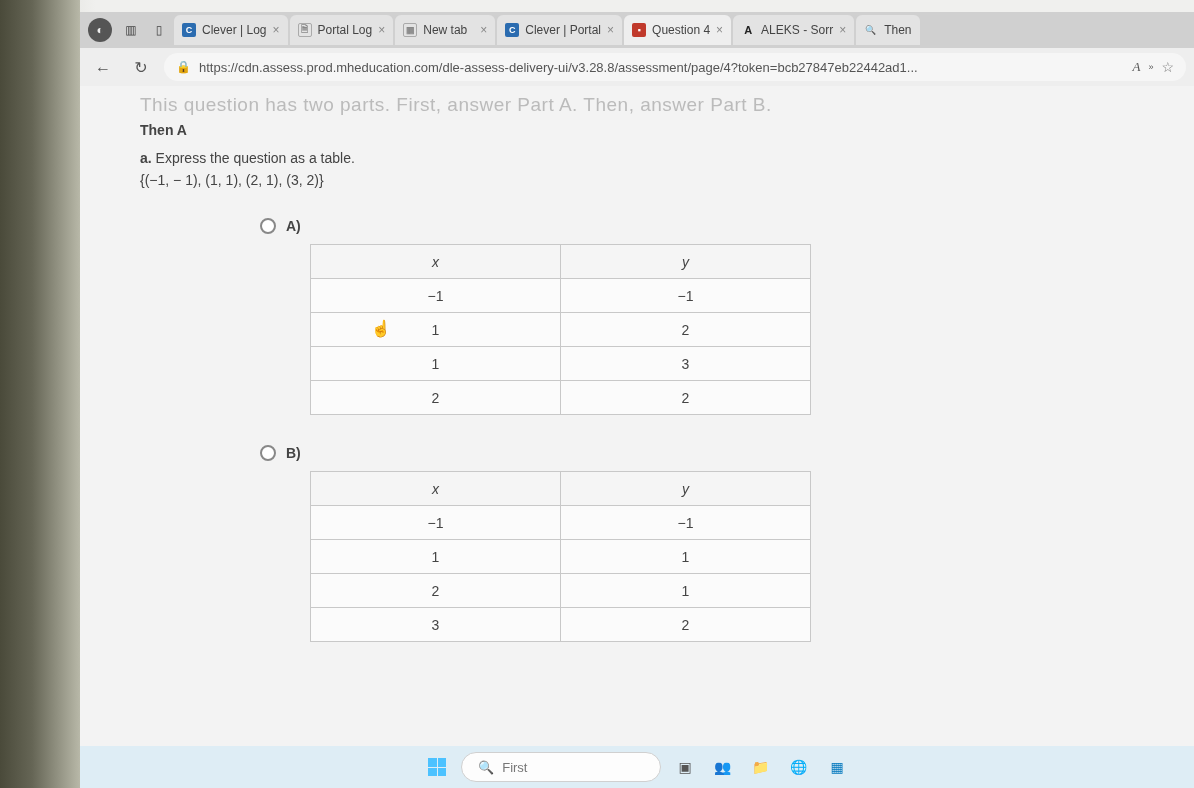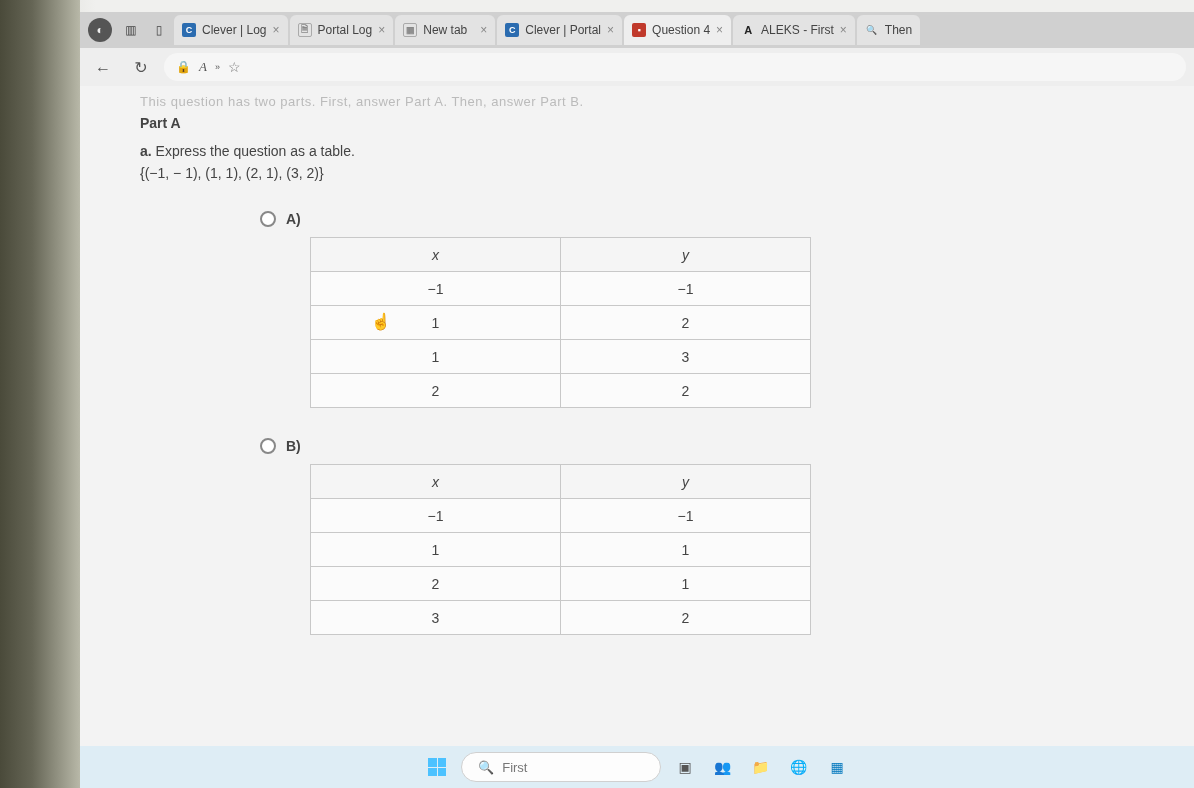--- a/index.html
+++ b/index.html
@@ -116,21 +116,21 @@
 .content {
   background:#f3f3f3;
   height: 686px;
   padding: 8px 40px 0 60px;
   color:#444;
   font-size:14px;
   overflow:hidden;
 }
 .cutoff-text {
   color:#bbb;
-  font-size:13px;
+  font-size:19px;
   letter-spacing:0.5px;
   margin-bottom:6px;
 }
 .part-label {
   font-weight:600;
   color:#444;
   margin-bottom:12px;
 }
 .instr-a { margin-bottom:6px; }
 .instr-a b { font-weight:600; }
@@ -246,43 +246,44 @@
       <span>Clever | Portal</span>
       <span class="tab-close">×</span>
     </div>
     <div class="tab active">
       <div class="favicon q">▪</div>
       <span>Question 4</span>
       <span class="tab-close">×</span>
     </div>
     <div class="tab">
       <div class="favicon aleks">A</div>
-      <span>ALEKS - First</span>
+      <span>ALEKS - Sorr</span>
       <span class="tab-close">×</span>
     </div>
     <div class="tab" style="min-width:60px">
       <div class="favicon bing">🔍</div>
       <span>Then</span>
     </div>
   </div>
 
   <div class="addr-row">
     <div class="nav-btn">←</div>
     <div class="nav-btn">↻</div>
     <div class="url-bar">
       <span class="lock">🔒</span>
+      <span class="url-text">https://cdn.assess.prod.mheducation.com/dle-assess-delivery-ui/v3.28.8/assessment/page/4?token=bcb27847eb22442ad1...</span>
       <span class="read-aloud">A</span>
         <sup style="font-size:9px;color:#555;">»</sup>
       <span class="star">☆</span>
     </div>
   </div>
 
   <div class="content">
     <div class="cutoff-text">This question has two parts. First, answer Part A. Then, answer Part B.</div>
-    <div class="part-label">Part A</div>
+    <div class="part-label">Then A</div>
     <div class="instr-a">
       <b>a.</b> <span>Express the question as a table.</span>
     </div>
     <div class="relation">{(−1, − 1),  (1, 1),  (2, 1),  (3, 2)}</div>
 
     <div class="options">
       <div class="opt">
         <div class="opt-head">
           <div class="radio"></div>
           <span>A)</span>

